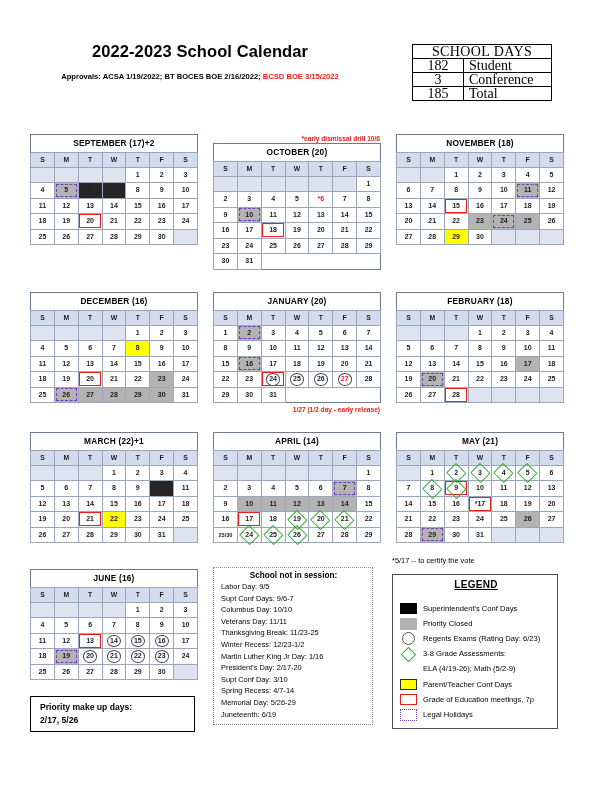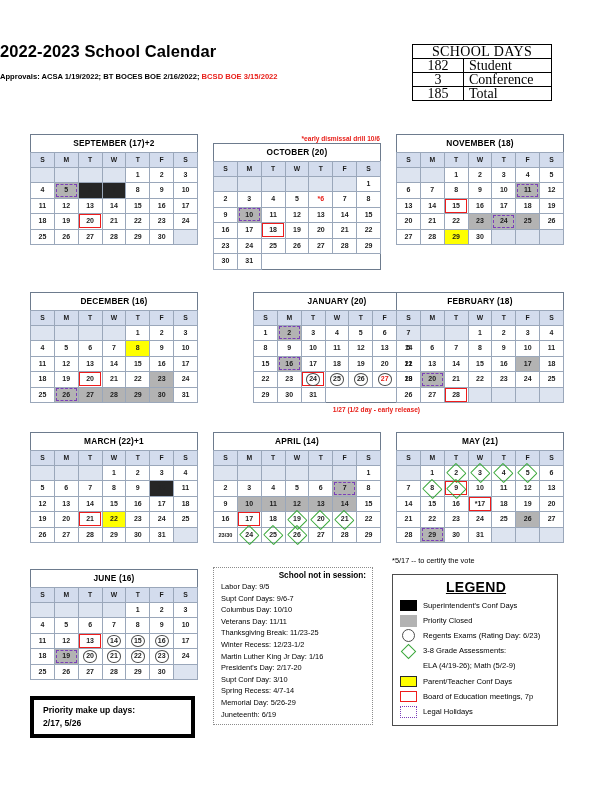--- a/index.html
+++ b/index.html
@@ -15,21 +15,21 @@
     position: relative;
     overflow: hidden;
   }
 
   
   .page-header {
     position: absolute;
     left: 0;
     top: 42px;
     width: 400px;
-    text-align: left;
+    text-align: center;
   }
   .title-line {
     font-size: 16.5px;
     font-weight: bold;
     letter-spacing: 0.1px;
     line-height: 19px;
   }
   .approvals {
     margin-top: 11px;
     font-size: 7.6px;
@@ -178,56 +178,56 @@
   .panel {
     position: absolute;
     background: #fff;
     box-sizing: border-box;
   }
   .nis-panel {
     border: 1px dotted #8c8c8c;
     padding: 3px 6px 4px 7px;
   }
   .nis-title {
-    text-align: right;
+    text-align: center;
     font-size: 8.2px;
     font-weight: bold;
     margin-bottom: 1px;
   }
   .nis-panel ul {
     list-style: none;
     margin: 0;
     padding: 0;
   }
   .nis-panel li {
     font-size: 7.4px;
     line-height: 11.6px;
     white-space: nowrap;
   }
 
   .priority-panel {
-    border: 4px solid #000000;
+    border: 1px solid #000000;
     padding: 4px 0 5px 9px;
   }
   .priority-panel .pl {
     font-size: 8.6px;
     font-weight: bold;
     line-height: 12.5px;
   }
 
   .legend-panel {
     border: 1px solid #4d4d4d;
     padding: 4px 5px 5px 7px;
   }
   .legend-title {
     text-align: center;
-    font-size: 14px;
+    font-size: 10px;
     font-weight: bold;
     text-decoration: underline;
-    margin-bottom: 3px;
+    margin-bottom: 11px;
     letter-spacing: 0.3px;
   }
   .legend-row {
     display: flex;
     align-items: center;
     height: 15.2px;
   }
   .legend-swatch {
     width: 17px;
     height: 11.5px;
@@ -561,21 +561,21 @@
             <td class="closed"><span class="mk mk-holiday"></span><span class="d">26</span></td>
             <td class="closed"><span class="d">27</span></td>
             <td class="closed"><span class="d">28</span></td>
             <td class="closed"><span class="d">29</span></td>
             <td class="closed"><span class="d">30</span></td>
             <td><span class="d">31</span></td>
           </tr>
         </tbody>
       </table>
     </div>
-    <div class="month" style="left: 213px; top: 292px; margin-left: 40px;">
+    <div class="month" style="left: 213px; top: 292px;">
       <table class="cal">
         <caption>JANUARY (20)</caption>
         <thead>
           <tr>
             <th>S</th>
             <th>M</th>
             <th>T</th>
             <th>W</th>
             <th>T</th>
             <th>F</th>
@@ -993,20 +993,20 @@
         <span class="sw-diamond"></span>
         <span class="legend-label">3-8 Grade Assessments:</span>
       </div>
       <div class="legend-sub">ELA (4/19-26); Math (5/2-9)</div>
       <div class="legend-row">
         <span class="legend-swatch sw-yellow"></span>
         <span class="legend-label">Parent/Teacher Conf Days</span>
       </div>
       <div class="legend-row">
         <span class="legend-swatch sw-boe"></span>
-        <span class="legend-label">Board of Education meetings, 7p</span>
+        <span class="legend-label">Grade of Education meetings, 7p</span>
       </div>
       <div class="legend-row">
         <span class="legend-swatch sw-holiday"></span>
         <span class="legend-label">Legal Holidays</span>
       </div>
     </div>
 </div>
 
 </body></html>

